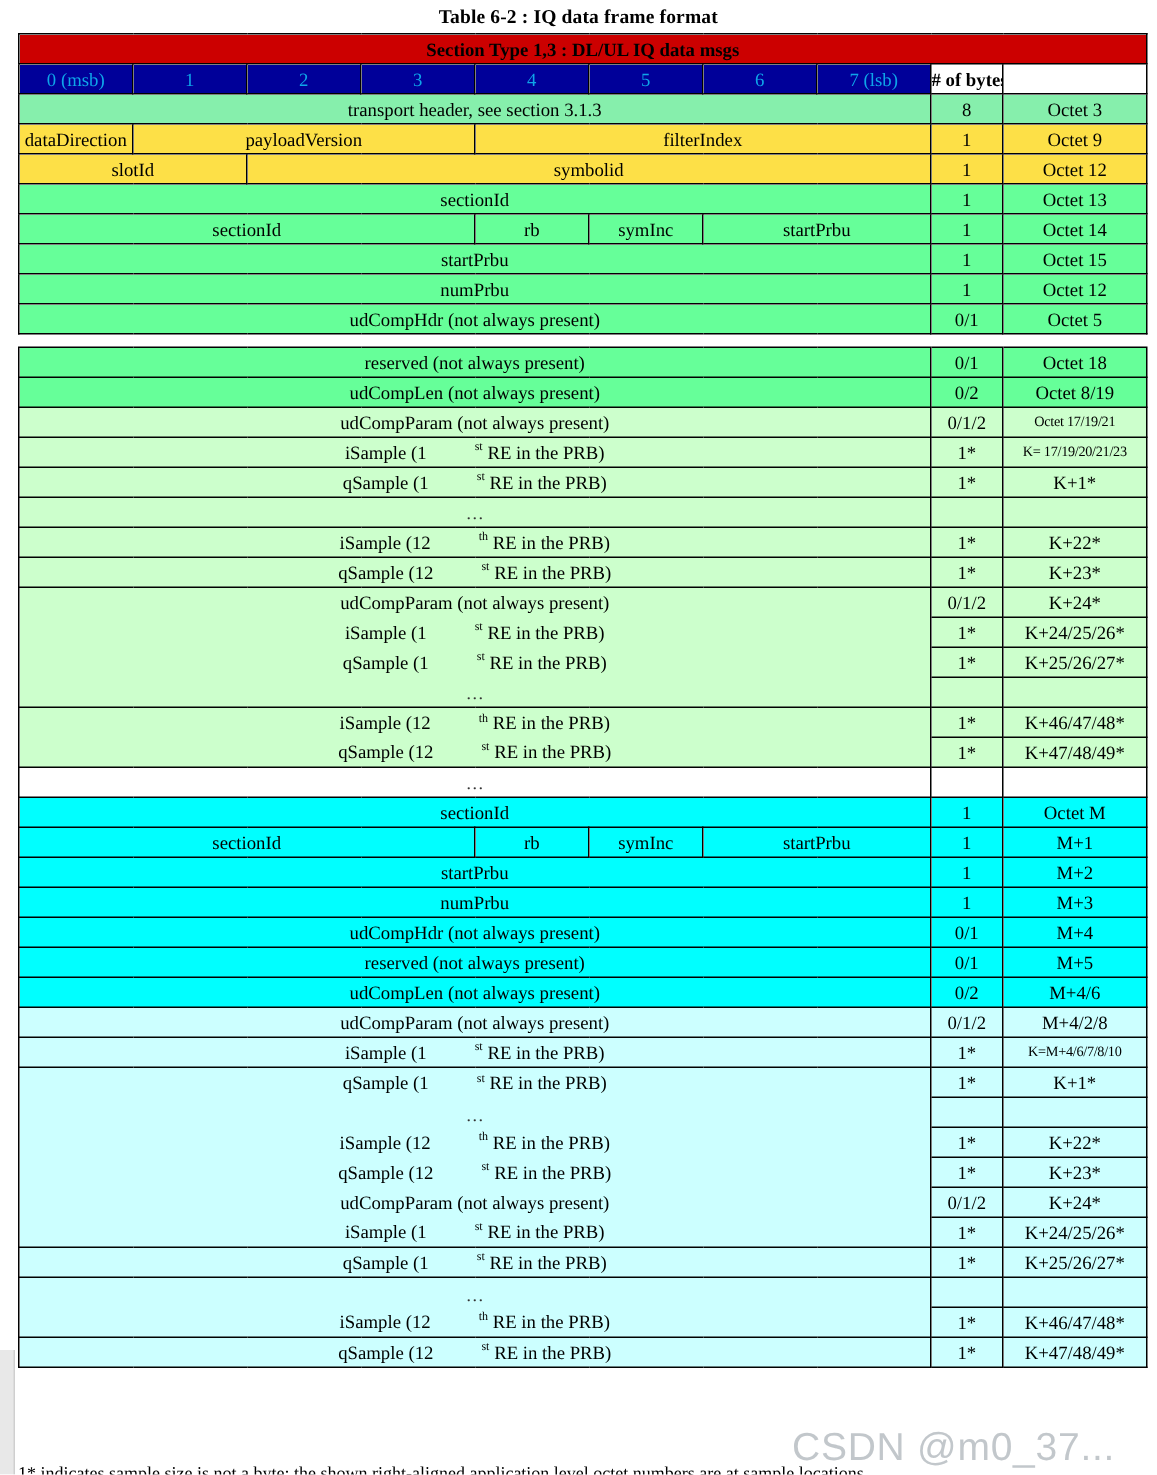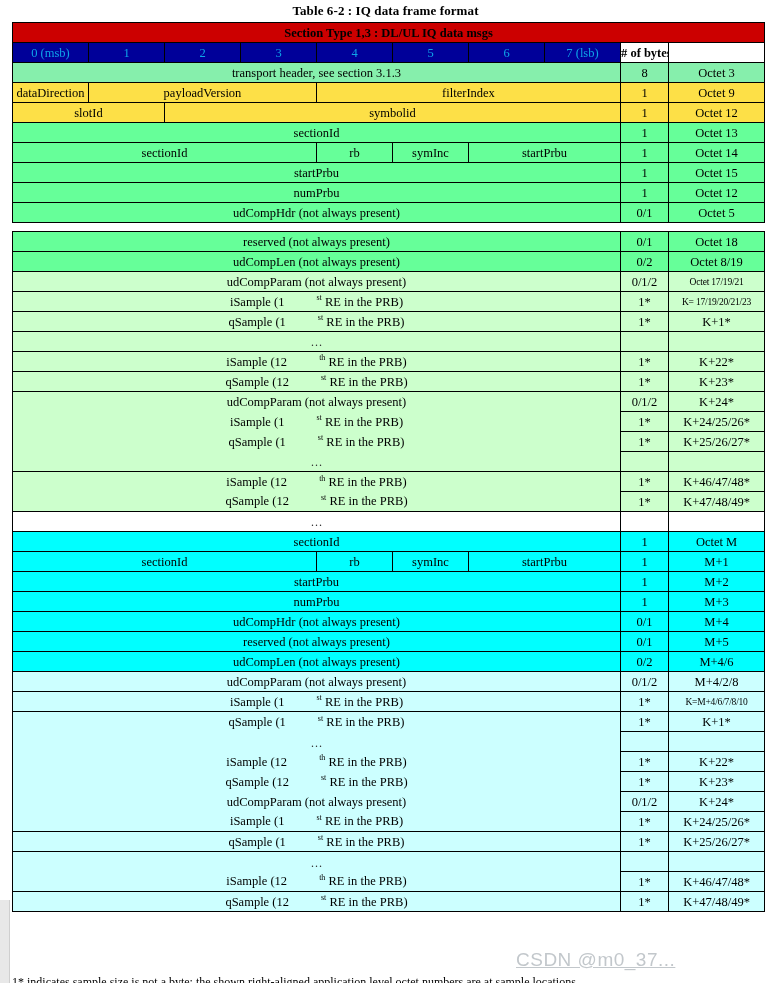--- a/index.html
+++ b/index.html
@@ -47,28 +47,27 @@
   .hdrbits{height:38px;line-height:17px;}
   .numhdr{font-weight:bold;}
   .smalloct{font-size:9.5px;letter-spacing:-0.2px;}
   .tall{height:38px;}
   .dots{font-size:12px;color:#333;}
 
   sup{font-size:8px;vertical-align:super;line-height:0;margin-left:32px;}
 
   .watermark{
     position:absolute;
-    left:516px;top:949px;
+    left:528px;top:949px;
     font-family:"Liberation Sans","DejaVu Sans",sans-serif;
-    font-size:19px;
+    font-size:26px;
     color:rgba(120,130,140,0.45);
     pointer-events:none;
     white-space:nowrap;
     letter-spacing:0.5px;
-    text-decoration:underline;
   }
   .footnote{
     position:absolute;left:12px;top:975px;
     font-size:12px;color:#000;white-space:nowrap;
     font-family:"Liberation Serif","DejaVu Serif",serif;
   }
   .leftedge{
     position:absolute;left:0;top:900px;width:9px;height:83px;
     background:#e8e8e8;border-right:1px solid #cfcfcf;
   }

